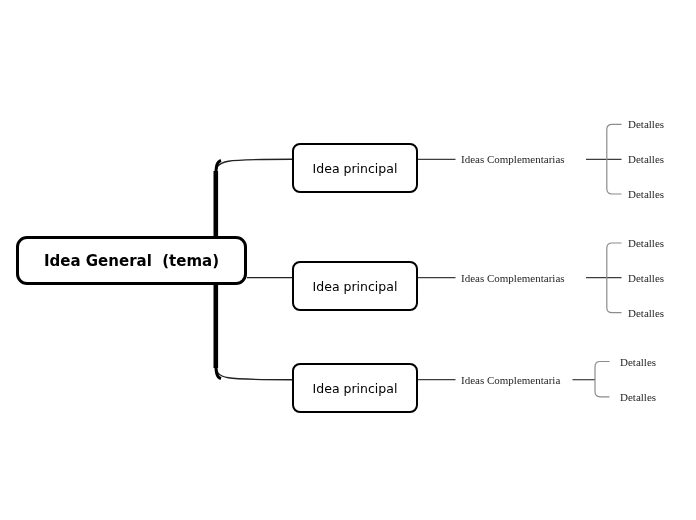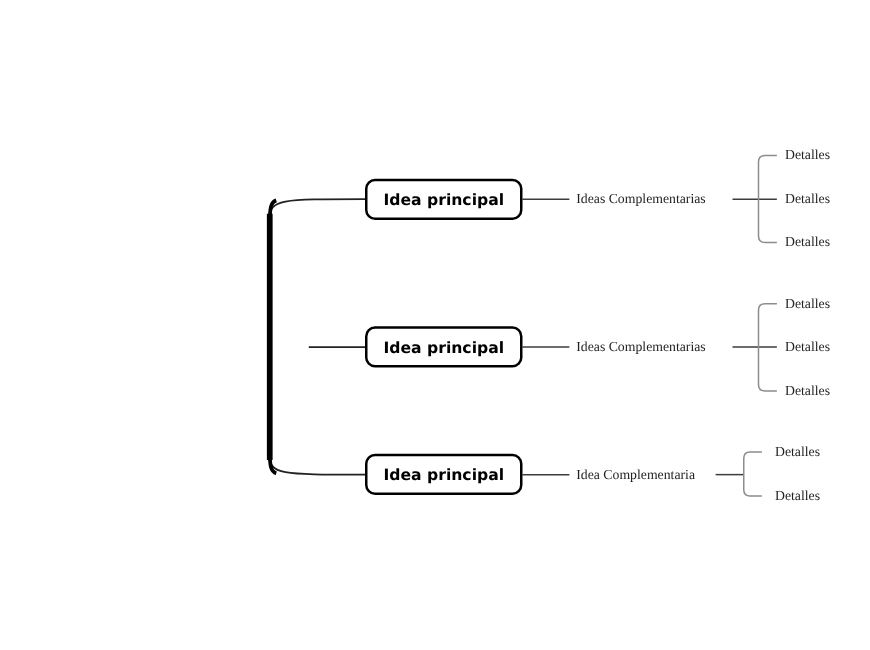--- a/index.html
+++ b/index.html
@@ -38,25 +38,25 @@
     top: 236px;
     width: 231px;
     height: 49px;
     border: 3px solid #000000;
     border-radius: 11px;
     font-size: 15px;
     font-weight: bold;
   }
   .node.main {
     width: 126px;
-    height: 33px;
+    height: 50px;
     border: 2px solid #000000;
     border-radius: 8px;
     font-size: 12.5px;
-    font-weight: bold;
+    font-weight: normal;
   }
   .label {
     position: absolute;
     height: 16px;
     line-height: 16px;
     font-size: 11px;
     color: #1f1f1f;
     white-space: pre;
     z-index: 2;
     cursor: default;
@@ -86,28 +86,29 @@
 
     <path d="M 418 277.6 L 455.5 277.6" stroke="#3d3d3d" stroke-width="1.2" fill="none"></path>
     <path d="M 586 277.6 L 621.5 277.6" stroke="#3d3d3d" stroke-width="1.2" fill="none"></path>
     <path d="M 621.5 243 L 612 243 Q 606.8 243 606.8 248.2 L 606.8 307.5 Q 606.8 312.7 612 312.7 L 621.5 312.7" stroke="#8c8c8c" stroke-width="1.2" fill="none"></path>
 
     <path d="M 418 379.7 L 455.5 379.7" stroke="#3d3d3d" stroke-width="1.2" fill="none"></path>
     <path d="M 572.5 379.7 L 595 379.7" stroke="#3d3d3d" stroke-width="1.2" fill="none"></path>
     <path d="M 609.5 361.5 L 600 361.5 Q 595 361.5 595 366.7 L 595 391.6 Q 595 396.8 600 396.8 L 609.5 396.8" stroke="#8c8c8c" stroke-width="1.2" fill="none"></path>
   </svg>
 
+  <div class="node root">Idea General  (tema)</div>
 
   <div class="node main" style="left:292px; top:143px;">Idea principal</div>
   <div class="node main" style="left:292px; top:261px;">Idea principal</div>
   <div class="node main" style="left:292px; top:363px;">Idea principal</div>
 
   <div class="label" style="left:461px; top:151px;">Ideas Complementarias</div>
   <div class="label" style="left:461px; top:270px;">Ideas Complementarias</div>
-  <div class="label" style="left:461px; top:372px;">Idea Complementaria</div>
+  <div class="label" style="left:461px; top:372px;">Ideas Complementaria</div>
 
   <div class="label" style="left:628px; top:116px;">Detalles</div>
   <div class="label" style="left:628px; top:151px;">Detalles</div>
   <div class="label" style="left:628px; top:186px;">Detalles</div>
 
   <div class="label" style="left:628px; top:235px;">Detalles</div>
   <div class="label" style="left:628px; top:270px;">Detalles</div>
   <div class="label" style="left:628px; top:305px;">Detalles</div>
 
   <div class="label" style="left:620px; top:354px;">Detalles</div>

